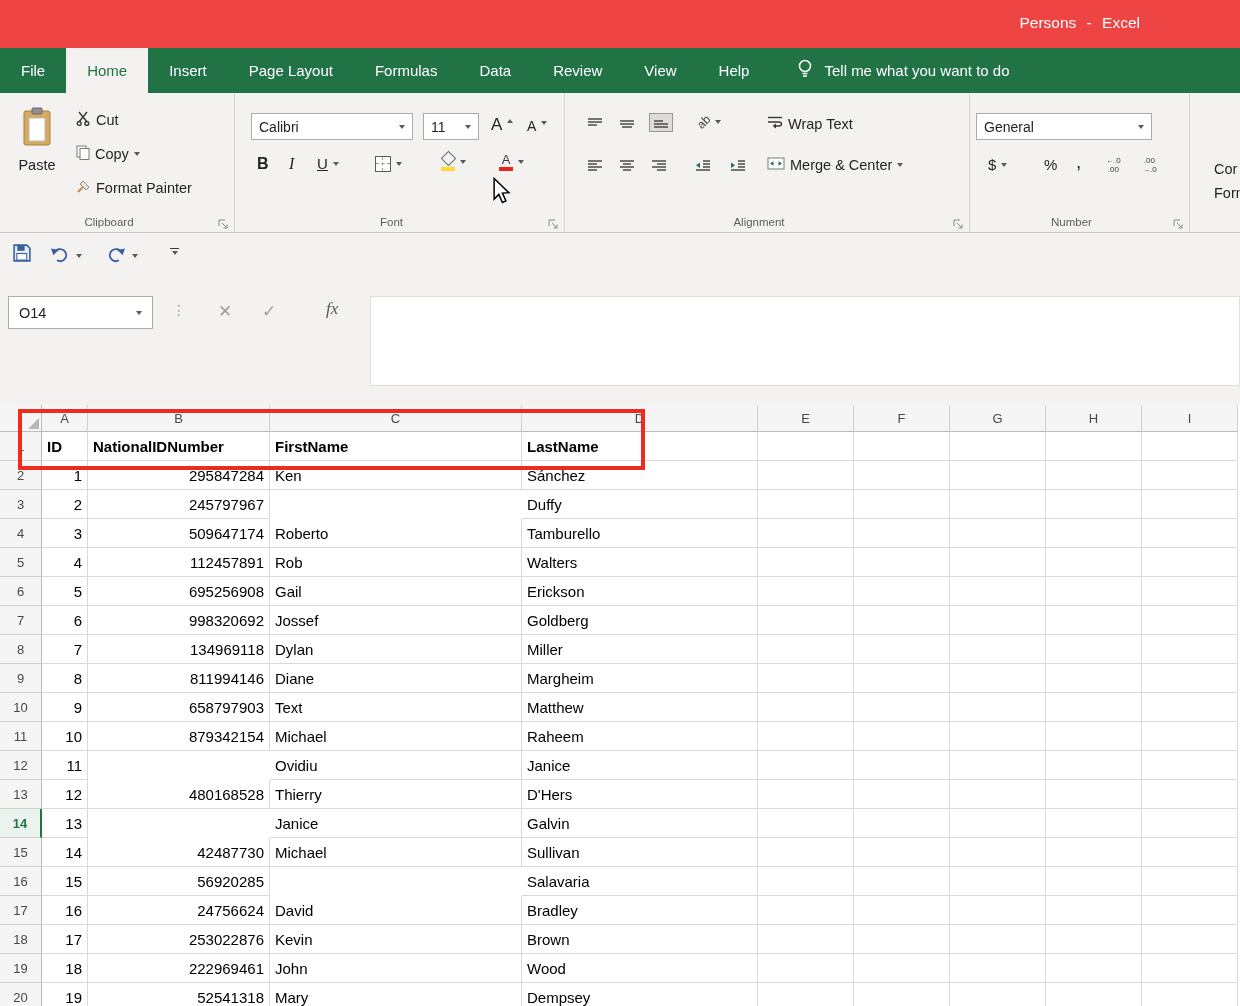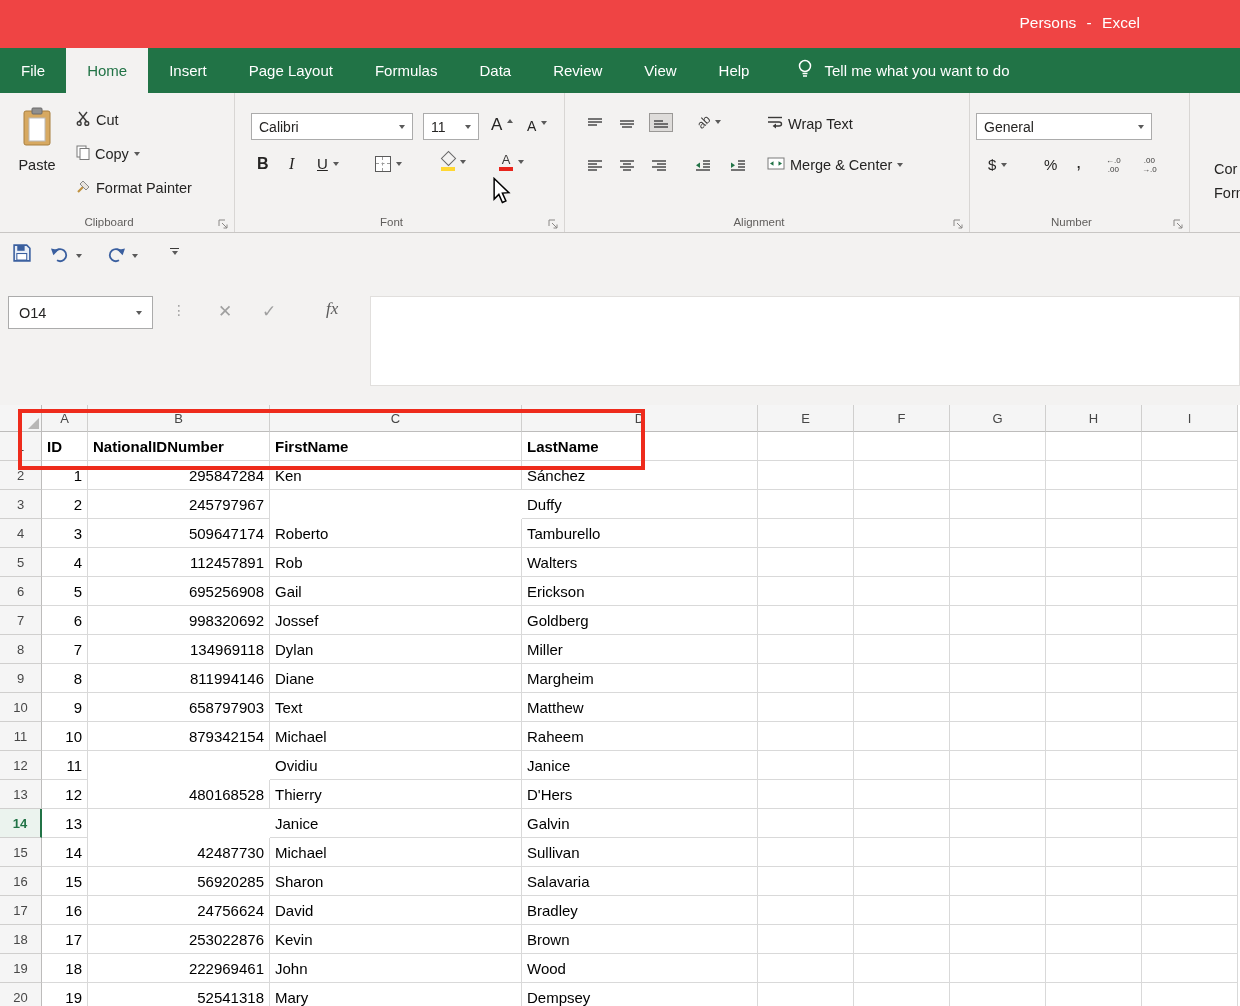--- a/index.html
+++ b/index.html
@@ -560,21 +560,20 @@
     <div class="g-cell" style="left:270px;top:433px;width:252px">Michael</div>
     <div class="g-cell" style="left:522px;top:433px;width:236px">Sullivan</div>
     <div class="g-cell" style="left:758px;top:433px;width:96px"></div>
     <div class="g-cell" style="left:854px;top:433px;width:96px"></div>
     <div class="g-cell" style="left:950px;top:433px;width:96px"></div>
     <div class="g-cell" style="left:1046px;top:433px;width:96px"></div>
     <div class="g-cell" style="left:1142px;top:433px;width:96px"></div>
     <div class="g-rh" style="top:462px">16</div>
     <div class="g-cell num" style="left:42px;top:462px;width:46px">15</div>
     <div class="g-cell num" style="left:88px;top:462px;width:182px">56920285</div>
-    <div class="g-cell" style="left:270px;top:462px;width:252px">Sharon</div>
     <div class="g-cell" style="left:522px;top:462px;width:236px">Salavaria</div>
     <div class="g-cell" style="left:758px;top:462px;width:96px"></div>
     <div class="g-cell" style="left:854px;top:462px;width:96px"></div>
     <div class="g-cell" style="left:950px;top:462px;width:96px"></div>
     <div class="g-cell" style="left:1046px;top:462px;width:96px"></div>
     <div class="g-cell" style="left:1142px;top:462px;width:96px"></div>
     <div class="g-rh" style="top:491px">17</div>
     <div class="g-cell num" style="left:42px;top:491px;width:46px">16</div>
     <div class="g-cell num" style="left:88px;top:491px;width:182px">24756624</div>
     <div class="g-cell" style="left:522px;top:491px;width:236px">Bradley</div>

